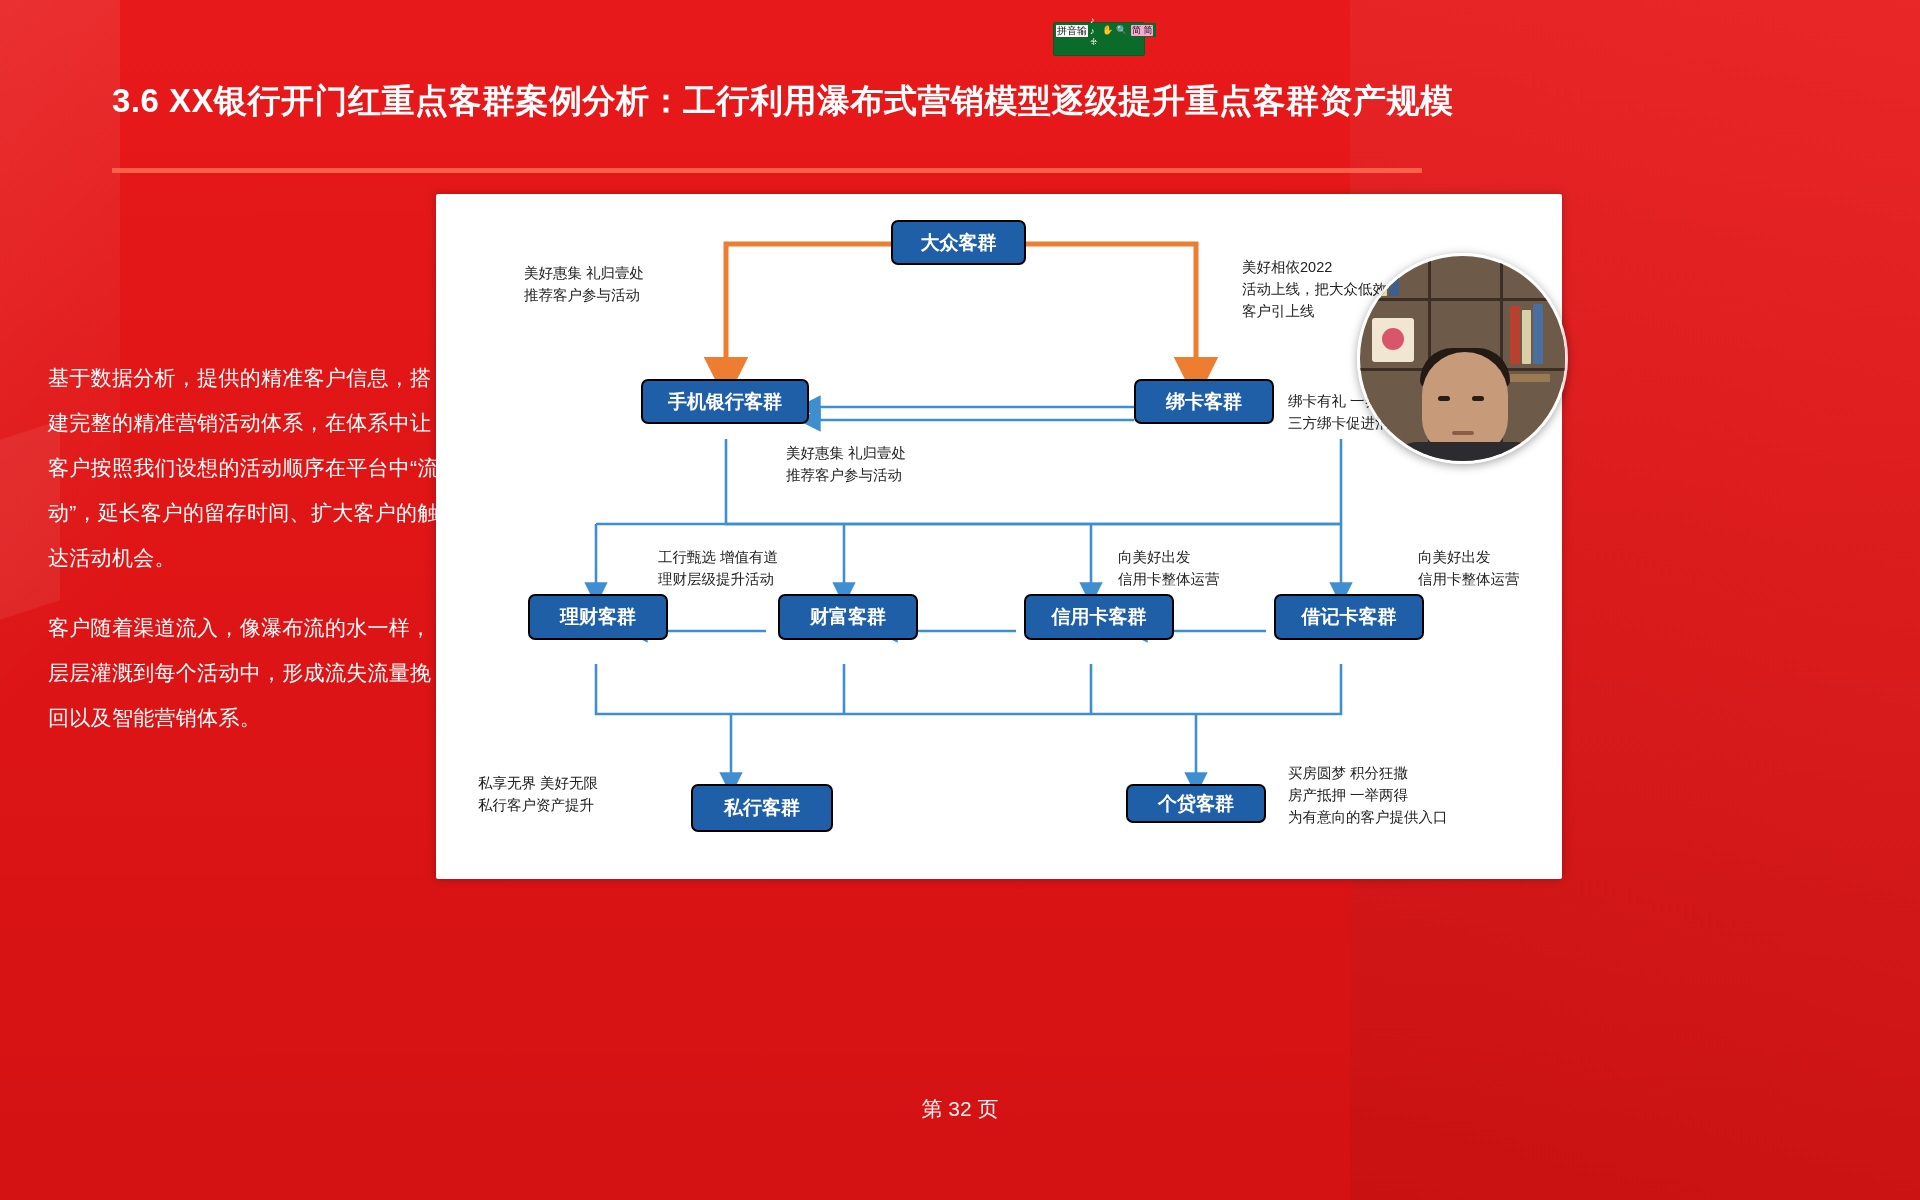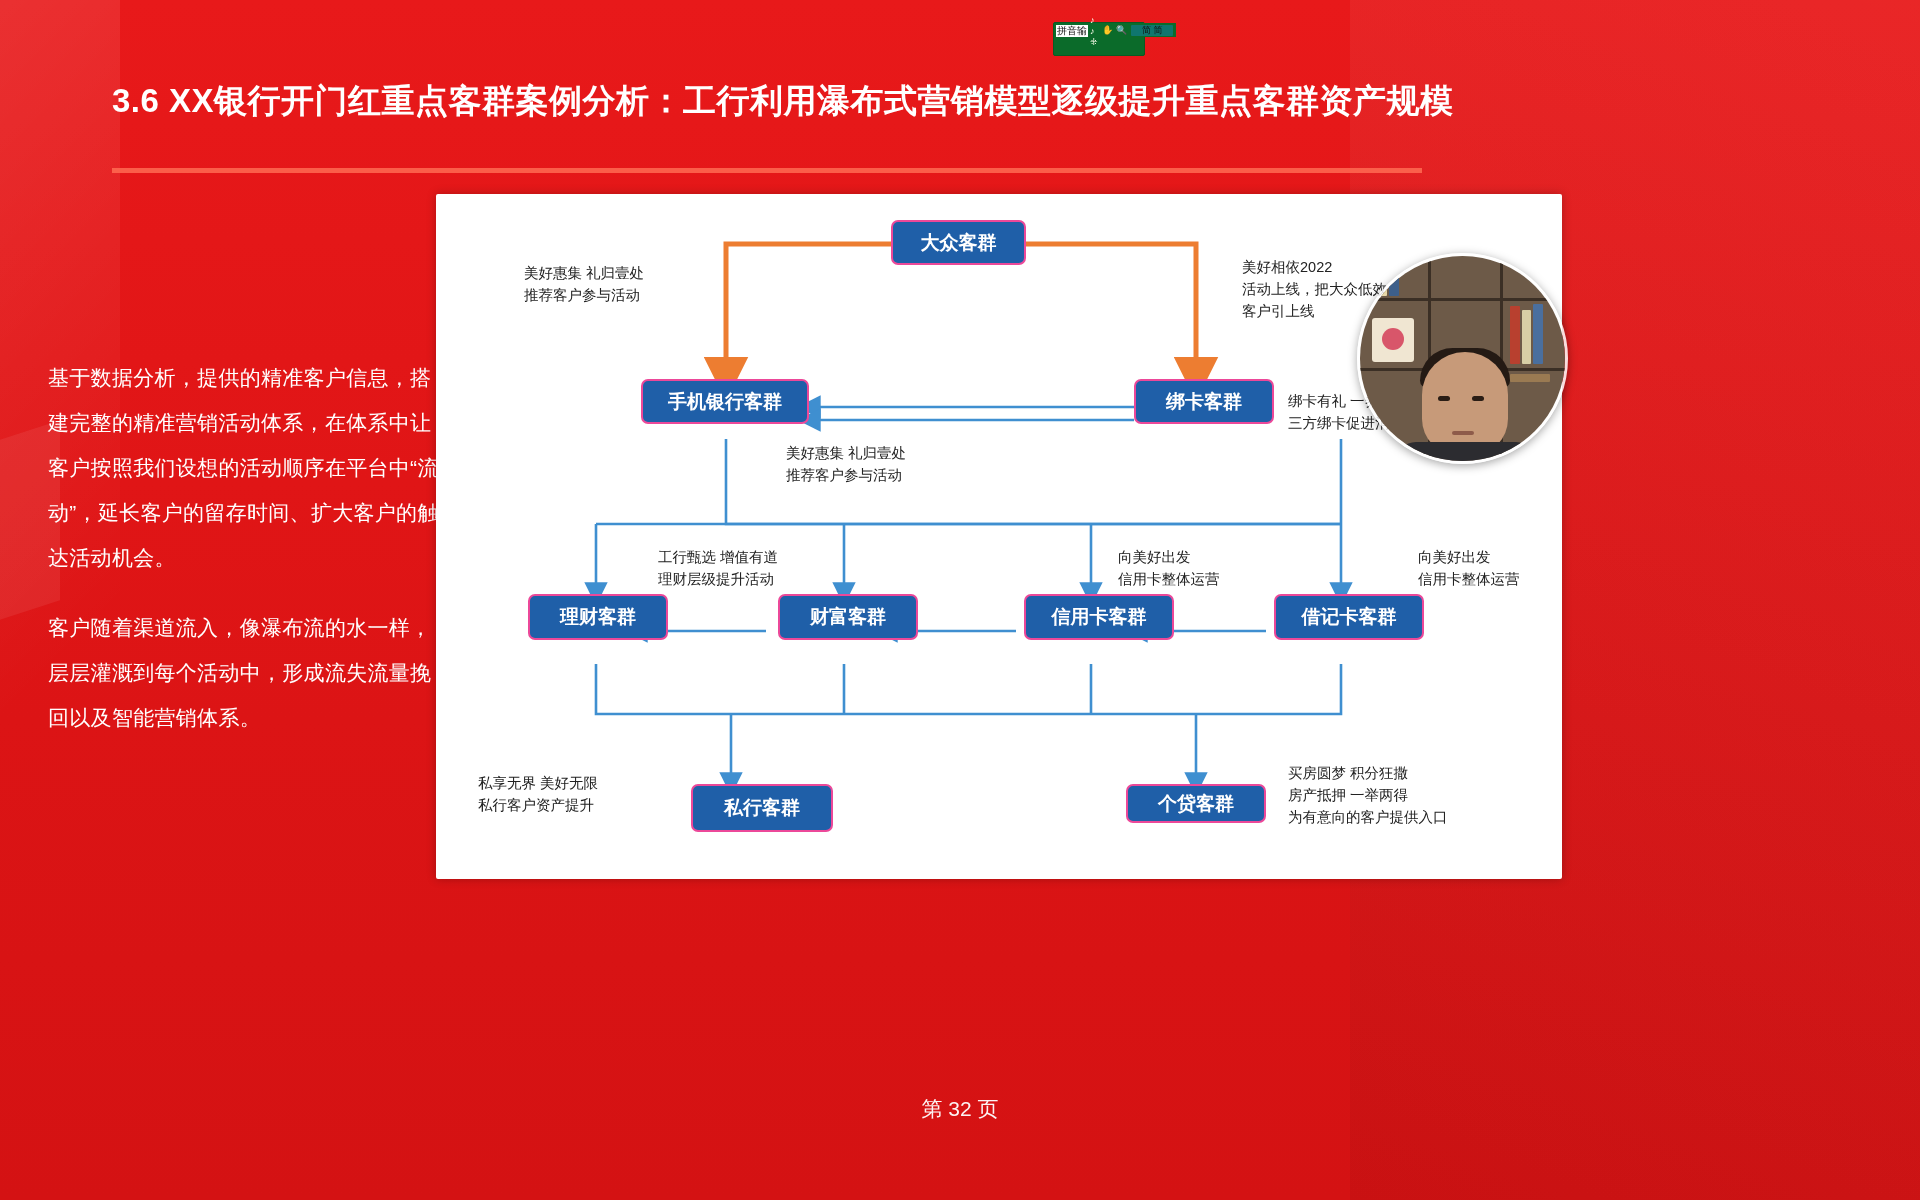--- a/index.html
+++ b/index.html
@@ -31,21 +31,21 @@
     z-index:50;
   }
   .ime-top{display:flex;align-items:center;height:16px;padding:0 2px;gap:2px;}
   .ime-label{
     background:#fff;color:#111;font-size:10px;line-height:12px;
     padding:0 1px;white-space:nowrap;
   }
   .ime-notes{color:#ffe;font-size:9px;line-height:11px;}
   .ime-bot{display:flex;align-items:center;height:14px;gap:3px;padding:0 3px;
            background:#0b6b2a;}
-  .ime-chip{background:#0f766e;color:#111;font-size:9px;line-height:11px;padding:0 11px;border-radius:1px;white-space:nowrap;}
+  .ime-chip{background:#f9a8d4;color:#111;font-size:9px;line-height:11px;padding:0 1px;border-radius:1px;white-space:nowrap;}
   .ime-glyph{color:#fff;font-size:9px;line-height:11px;}
 
   
   .title{
     position:absolute;left:112px;top:76px;width:1390px;
     color:#fff;font-weight:bold;font-size:33px;line-height:50px;
     letter-spacing:.5px;
   }
   .title-rule{
     position:absolute;left:112px;top:168px;width:1310px;height:5px;
@@ -68,21 +68,21 @@
   .canvas{
     position:absolute;left:436px;top:194px;width:1126px;height:685px;
     background:#fff;border-radius:2px;box-shadow:0 0 10px rgba(0,0,0,.25);
   }
   .node{
     position:absolute;box-sizing:border-box;
     display:flex;align-items:center;justify-content:center;
     color:#fff;font-weight:bold;border-radius:7px;
     font-size:19px;white-space:nowrap;
   }
-  .node.blue{background:#1f5fa8;border:2px solid #ec4899;}
+  .node.blue{background:#1f5fa8;border:2px solid #000000;}
   .ann{
     position:absolute;color:#222;font-size:14.5px;line-height:22px;white-space:nowrap;
   }
   svg.wires{position:absolute;left:0;top:0;width:1126px;height:685px;}
 
   
   .cam{
     position:absolute;left:1357px;top:253px;width:205px;height:205px;border-radius:50%;
     overflow:hidden;border:3px solid rgba(255,255,255,.85);
     box-shadow:0 2px 10px rgba(0,0,0,.35);z-index:30;

